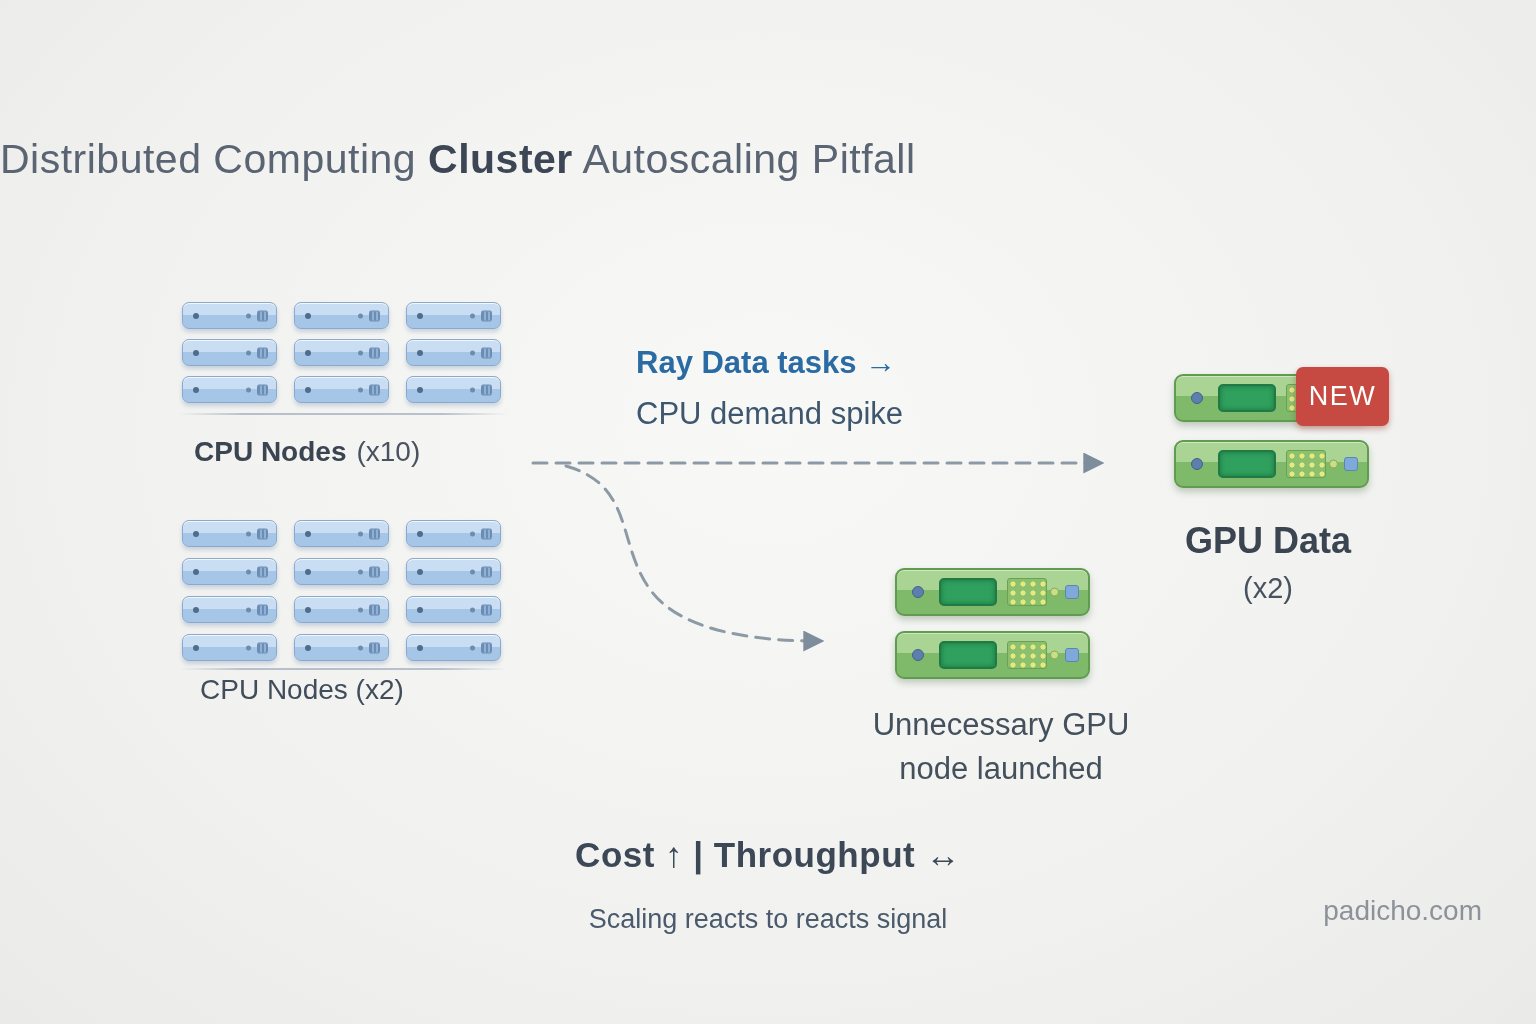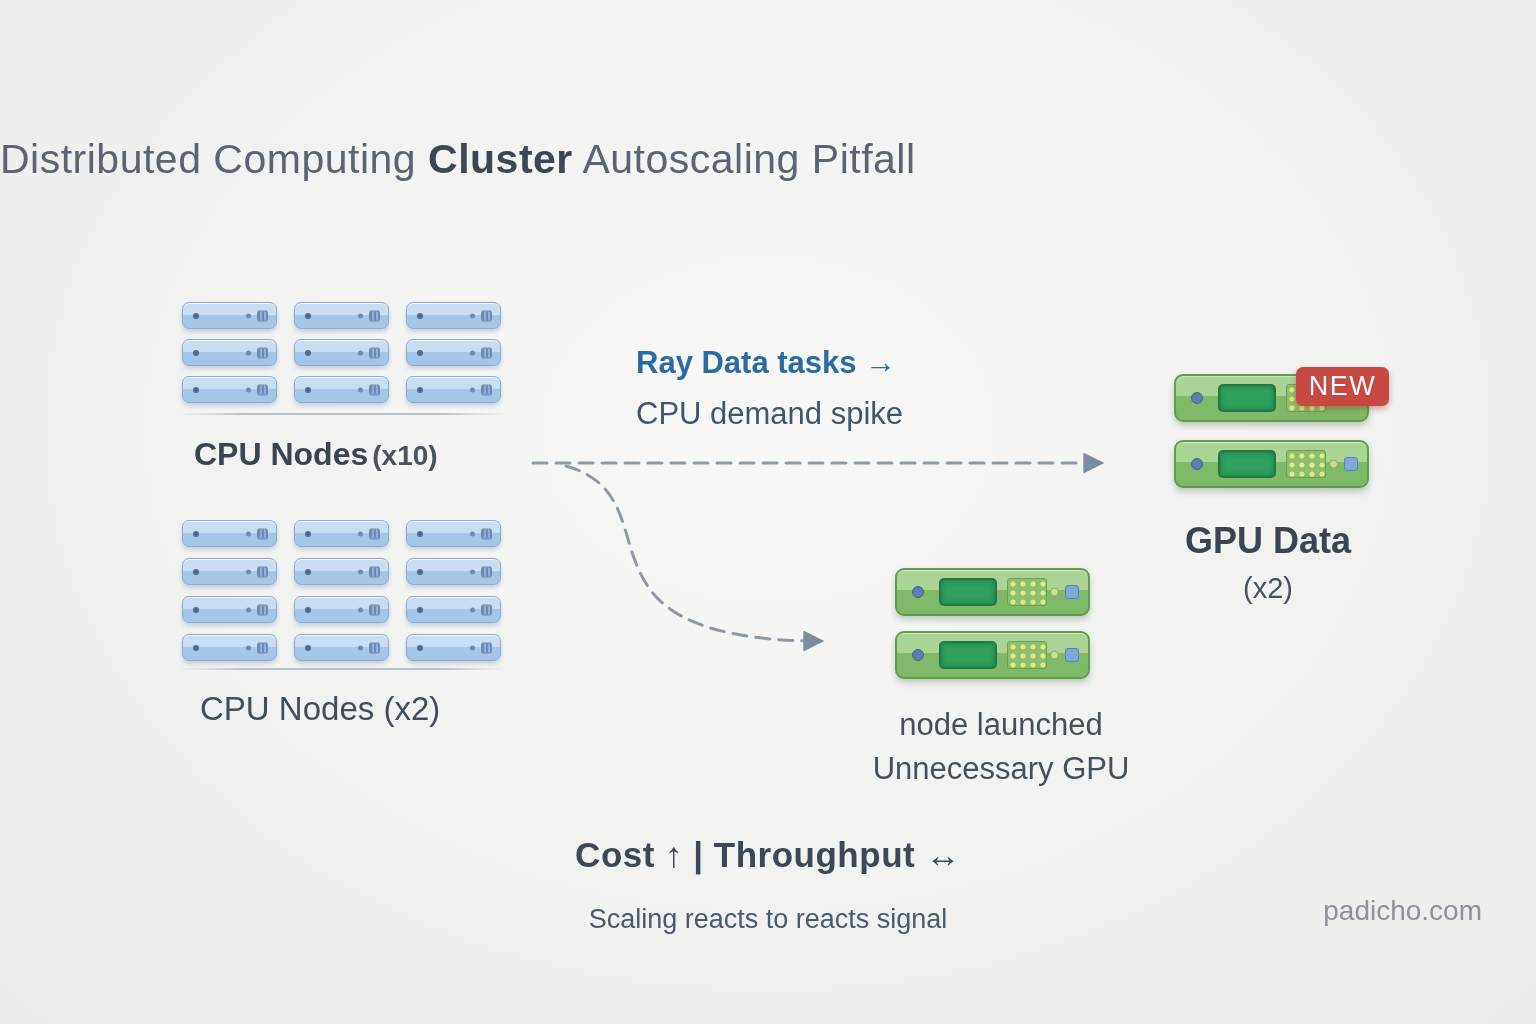--- a/index.html
+++ b/index.html
@@ -44,23 +44,23 @@
     width:5px;height:5px;border-radius:50%;background:#6d8cb2;}
   .cpu-server .port{position:absolute;right:8px;top:50%;transform:translateY(-50%);
     width:11px;height:11px;border-radius:2px;background:#90b1d7;border:1px solid #6d8cb2;
     box-sizing:border-box;
     background-image:repeating-linear-gradient(90deg,#6d8cb2 0 2px, transparent 2px 4px);}
 
   .shelf{position:absolute;height:2px;
     background:linear-gradient(90deg, rgba(110,130,155,0), rgba(110,130,155,.45) 20%, rgba(110,130,155,.45) 80%, rgba(110,130,155,0));}
 
   .cpu-label-top{position:absolute;left:194px;top:436px;white-space:nowrap;}
-  .cpu-label-top .lbl-bold{font-size:32px;font-weight:700;color:#3b4451;}
-  .cpu-label-top .lbl-count{font-size:28px;font-weight:700;color:#49525f;margin-left:4px;}
-  .cpu-label-bottom{position:absolute;left:200px;top:690px;font-size:33px;font-weight:500;color:#424d5b;white-space:nowrap;}
+  .cpu-label-top .lbl-bold{font-size:28px;font-weight:700;color:#3b4451;}
+  .cpu-label-top .lbl-count{font-size:28px;font-weight:400;color:#49525f;margin-left:10px;}
+  .cpu-label-bottom{position:absolute;left:200px;top:674px;font-size:28px;font-weight:500;color:#424d5b;white-space:nowrap;}
 
   
   .flow-line1{position:absolute;left:636px;top:345px;font-size:31px;font-weight:700;color:#2b6ba3;white-space:nowrap;}
   .flow-line2{position:absolute;left:636px;top:396px;font-size:31px;font-weight:500;color:#3f566f;white-space:nowrap;}
 
   
   .gpu-stack{position:absolute;display:flex;flex-direction:column;}
   .gpu-stack.right{left:1174px;top:374px;gap:18px;}
   .gpu-stack.mid{left:895px;top:568px;gap:15px;}
 
@@ -79,21 +79,21 @@
     width:40px;height:28px;border-radius:3px;background-color:#8cc06e;
     background-image:radial-gradient(circle at 5px 5px, #e6ea7d 2.2px, transparent 2.9px);
     background-size:10px 9px;border:1px solid #6aa254;box-sizing:border-box;}
   .gpu-server .gdot{position:absolute;right:29px;top:50%;transform:translateY(-50%);
     width:9px;height:9px;border-radius:50%;background:#cbdd88;border:1px solid #86a855;box-sizing:border-box;}
   .gpu-server .gport{position:absolute;right:9px;top:50%;transform:translateY(-50%);
     width:14px;height:14px;border-radius:3px;background:#7fa9d8;border:1px solid #5d84b4;box-sizing:border-box;}
 
   
   .new-badge{
-    position:absolute;left:1296px;top:367px;width:93px;height:39px;
+    position:absolute;left:1296px;top:367px;width:93px;height:59px;
     background:#c64a42;border-radius:7px;color:#ffffff;
     display:flex;align-items:center;justify-content:center;
     font-size:27px;font-weight:500;letter-spacing:1.5px;
     box-shadow:0 3px 6px rgba(150,50,40,.4);
   }
 
   
   .gpu-label{position:absolute;left:1118px;top:520px;width:300px;text-align:center;}
   .gpu-label .g1{font-size:36px;font-weight:700;color:#3b4451;}
   .gpu-label .g2{font-size:29px;font-weight:400;color:#49525f;margin-top:10px;text-align:center;}
@@ -280,22 +280,22 @@
       </div>
       <div class="gpu-server">
         <span class="gled"></span>
         <span class="gscreen"></span>
         <span class="ggrid"></span>
         <span class="gdot"></span>
         <span class="gport"></span>
       </div>
     </div>
   <div class="unnecessary-label">
+    <div>Unnecessary GPU</div>
     <div>node launched</div>
-    <div>Unnecessary GPU</div>
   </div>
 
   <div class="metrics">Cost ↑ | Throughput ↔</div>
   <div class="caption">Scaling reacts to reacts signal</div>
 
   <div class="watermark">padicho.com</div>
 
 </div>
 
 </body></html>

